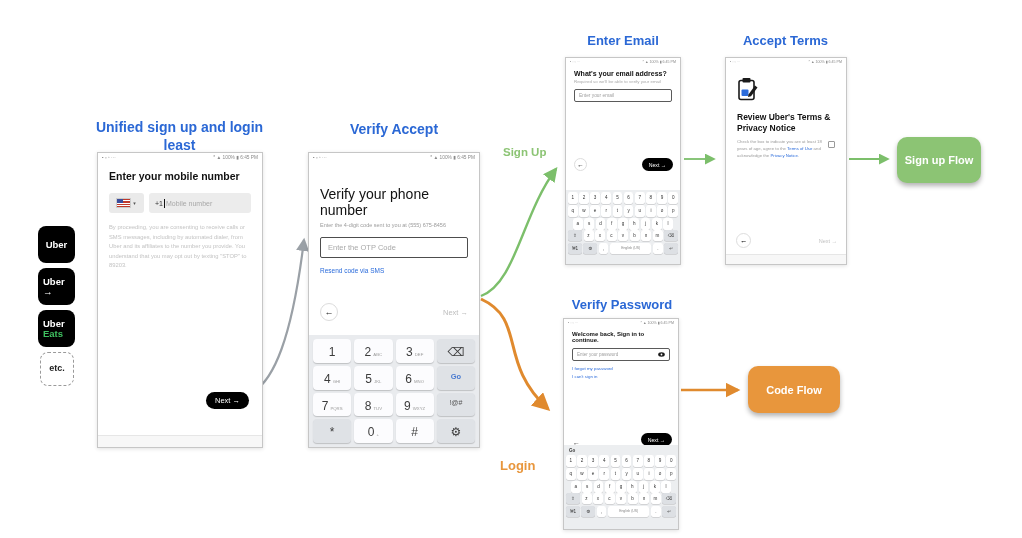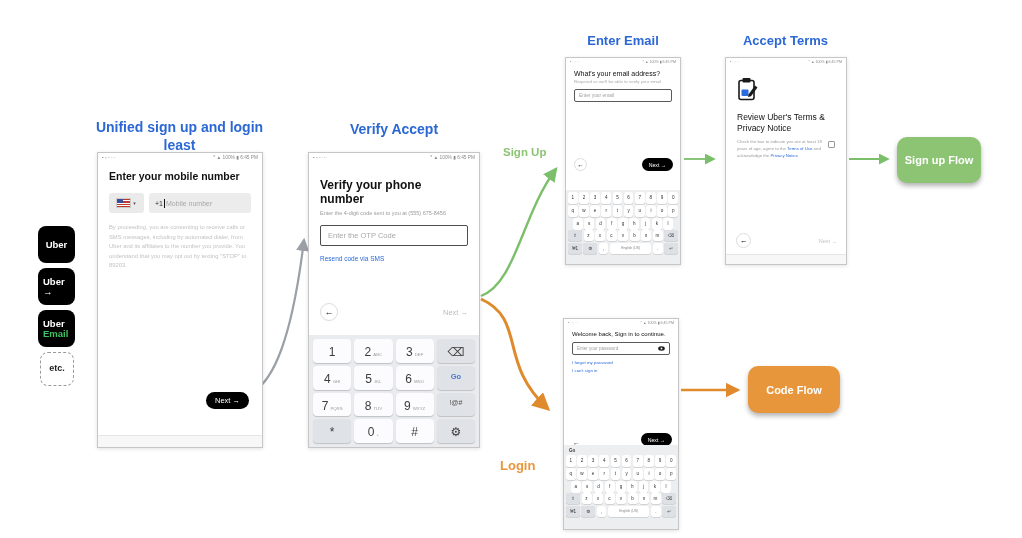--- a/index.html
+++ b/index.html
@@ -45,40 +45,40 @@
   .ph-gray { color:#a8a8a8; }
   .p1-legal { margin:10px 11px 0; font-size:5.8px; line-height:1.65; color:#c3c3c3; }
   .next-pill { background:#000; color:#fff; border-radius:11px; padding:4px 9px; font-size:7.5px; white-space:nowrap; cursor:pointer; }
   .p1-next { position:absolute; right:13px; bottom:38px; }
   .bottom-strip { position:absolute; left:0; right:0; bottom:0; background:#f7f7f7; border-top:1px solid #e6e6e6; }
   #phone1 .bottom-strip { height:12px; }
 
   
   #phone2 { left:308px; top:152px; width:172px; height:296px; }
   #phone2 .statusbar { font-size:4.8px; }
-  .p2-heading { margin:17px 11px 0; font-size:12px; font-weight:bold; color:#111; }
+  .p2-heading { margin:25px 11px 0; font-size:14px; font-weight:normal; color:#111; }
   .p2-sub { margin:4px 11px 0; font-size:5.5px; color:#9b9b9b; white-space:nowrap; }
   .p2-otp { margin:9px 11px 0; border:1.5px solid #4d4d4d; border-radius:2px; height:21px; display:flex; align-items:center; padding-left:7px; font-size:7.5px; color:#a9a9a9; }
   .p2-resend { margin:9px 11px 0; font-size:6.5px; color:#2a6bdb; cursor:pointer; }
   .p2-nav { position:absolute; left:11px; right:11px; top:150px; display:flex; justify-content:space-between; align-items:center; }
   .back-circle { width:18px; height:18px; border:1px solid #dcdcdc; border-radius:50%; display:flex; align-items:center; justify-content:center; font-size:9px; color:#222; cursor:pointer; background:#fff; }
   .next-gray { font-size:7.5px; color:#bdbdbd; cursor:pointer; white-space:nowrap; }
   .keypad { position:absolute; left:0; right:0; bottom:0; height:112px; background:#e9ebee; padding:4px;
             display:grid; grid-template-columns:repeat(4,1fr); grid-auto-rows:1fr; gap:3px; }
   .kp-key { background:#fcfcfe; border-radius:4px; box-shadow:0 1px 1px rgba(0,0,0,.18);
             display:flex; align-items:baseline; justify-content:center; gap:2px; padding-top:6px; cursor:pointer; }
   .kp-key.fn { background:#dfe2e6; }
   .kp-main { font-size:12px; font-weight:300; color:#3c3c3c; }
   .kp-key.sm .kp-main { font-size:7px; color:#555; }
   .kp-key.go .kp-main { color:#4a7bd0; font-weight:bold; font-size:7.5px; }
   .kp-sub { font-size:4.3px; color:#9a9a9a; }
 
   
   .phone-sm .statusbar { font-size:3.6px; }
-  .heading-sm { font-weight:normal; color:#111; }
+  .heading-sm { font-weight:bold; color:#111; }
   .input-sm { border:1px solid #5a5a5a; border-radius:2px; display:flex; align-items:center; justify-content:space-between; padding:0 4px; color:#a0a0a0; }
   .qwrap { position:absolute; left:0; right:0; bottom:0; background:#eceef0; z-index:2; padding:2px; }
   .kb-suggest { font-size:4.5px; font-weight:bold; color:#333; padding:1px 3px 2px; }
   .kb-row { display:flex; gap:1.5px; margin-bottom:1.5px; justify-content:center; }
   .kb-key { flex:1; height:11.5px; background:#fff; border-radius:2px; box-shadow:0 0.5px 0.5px rgba(0,0,0,.22);
             display:flex; align-items:center; justify-content:center; font-size:4.6px; color:#333; cursor:pointer; min-width:0; }
   .kb-key.fn { background:#dde0e4; flex:1.4; }
   .kb-key.space { flex:4.2; font-size:3.4px; color:#888; }
   .kb-inset { margin:0 5px; }
 
@@ -142,31 +142,32 @@
   <div class="app-rail">
     <div class="app-icon center">
         <span>Uber</span>
       </div>
     <div class="app-icon">
       <span>Uber</span>
       <span>→</span>
     </div>
     <div class="app-icon">
       <span>Uber</span>
-      <span class="eats-green">Email</span>
+      <span class="eats-green">Eats</span>
     </div>
     <div class="app-icon etc center">
         <span>etc.</span>
       </div>
   </div>
 
   <div class="flow-title" style="left:87px; top:119px; width:185px; font-size:14px;">Unified sign up and login least</div>
   <div class="flow-title" style="left:308px; top:121px; width:172px; font-size:14px;">Verify Accept</div>
   <div class="flow-title" style="left:560px; top:33px; width:126px; font-size:13px;">Enter Email</div>
   <div class="flow-title" style="left:713px; top:33px; width:145px; font-size:13px;">Accept Terms</div>
+  <div class="flow-title" style="left:551px; top:297px; width:142px; font-size:13px;">Verify Password</div>
 
   <div class="flow-label" style="left:503px; top:146px; font-size:11.5px; color:#8cc474;">Sign Up</div>
   <div class="flow-label" style="left:500px; top:458px; font-size:13px; color:#e8963c;">Login</div>
 
   <div class="flow-btn" style="left:897px; top:137px; width:84px; height:46px; background:#8cc474;">
       <span>Sign up Flow</span>
     </div>
   <div class="flow-btn" style="left:748px; top:366px; width:92px; height:47px; background:#e8963c;">
       <span>Code Flow</span>
     </div>

